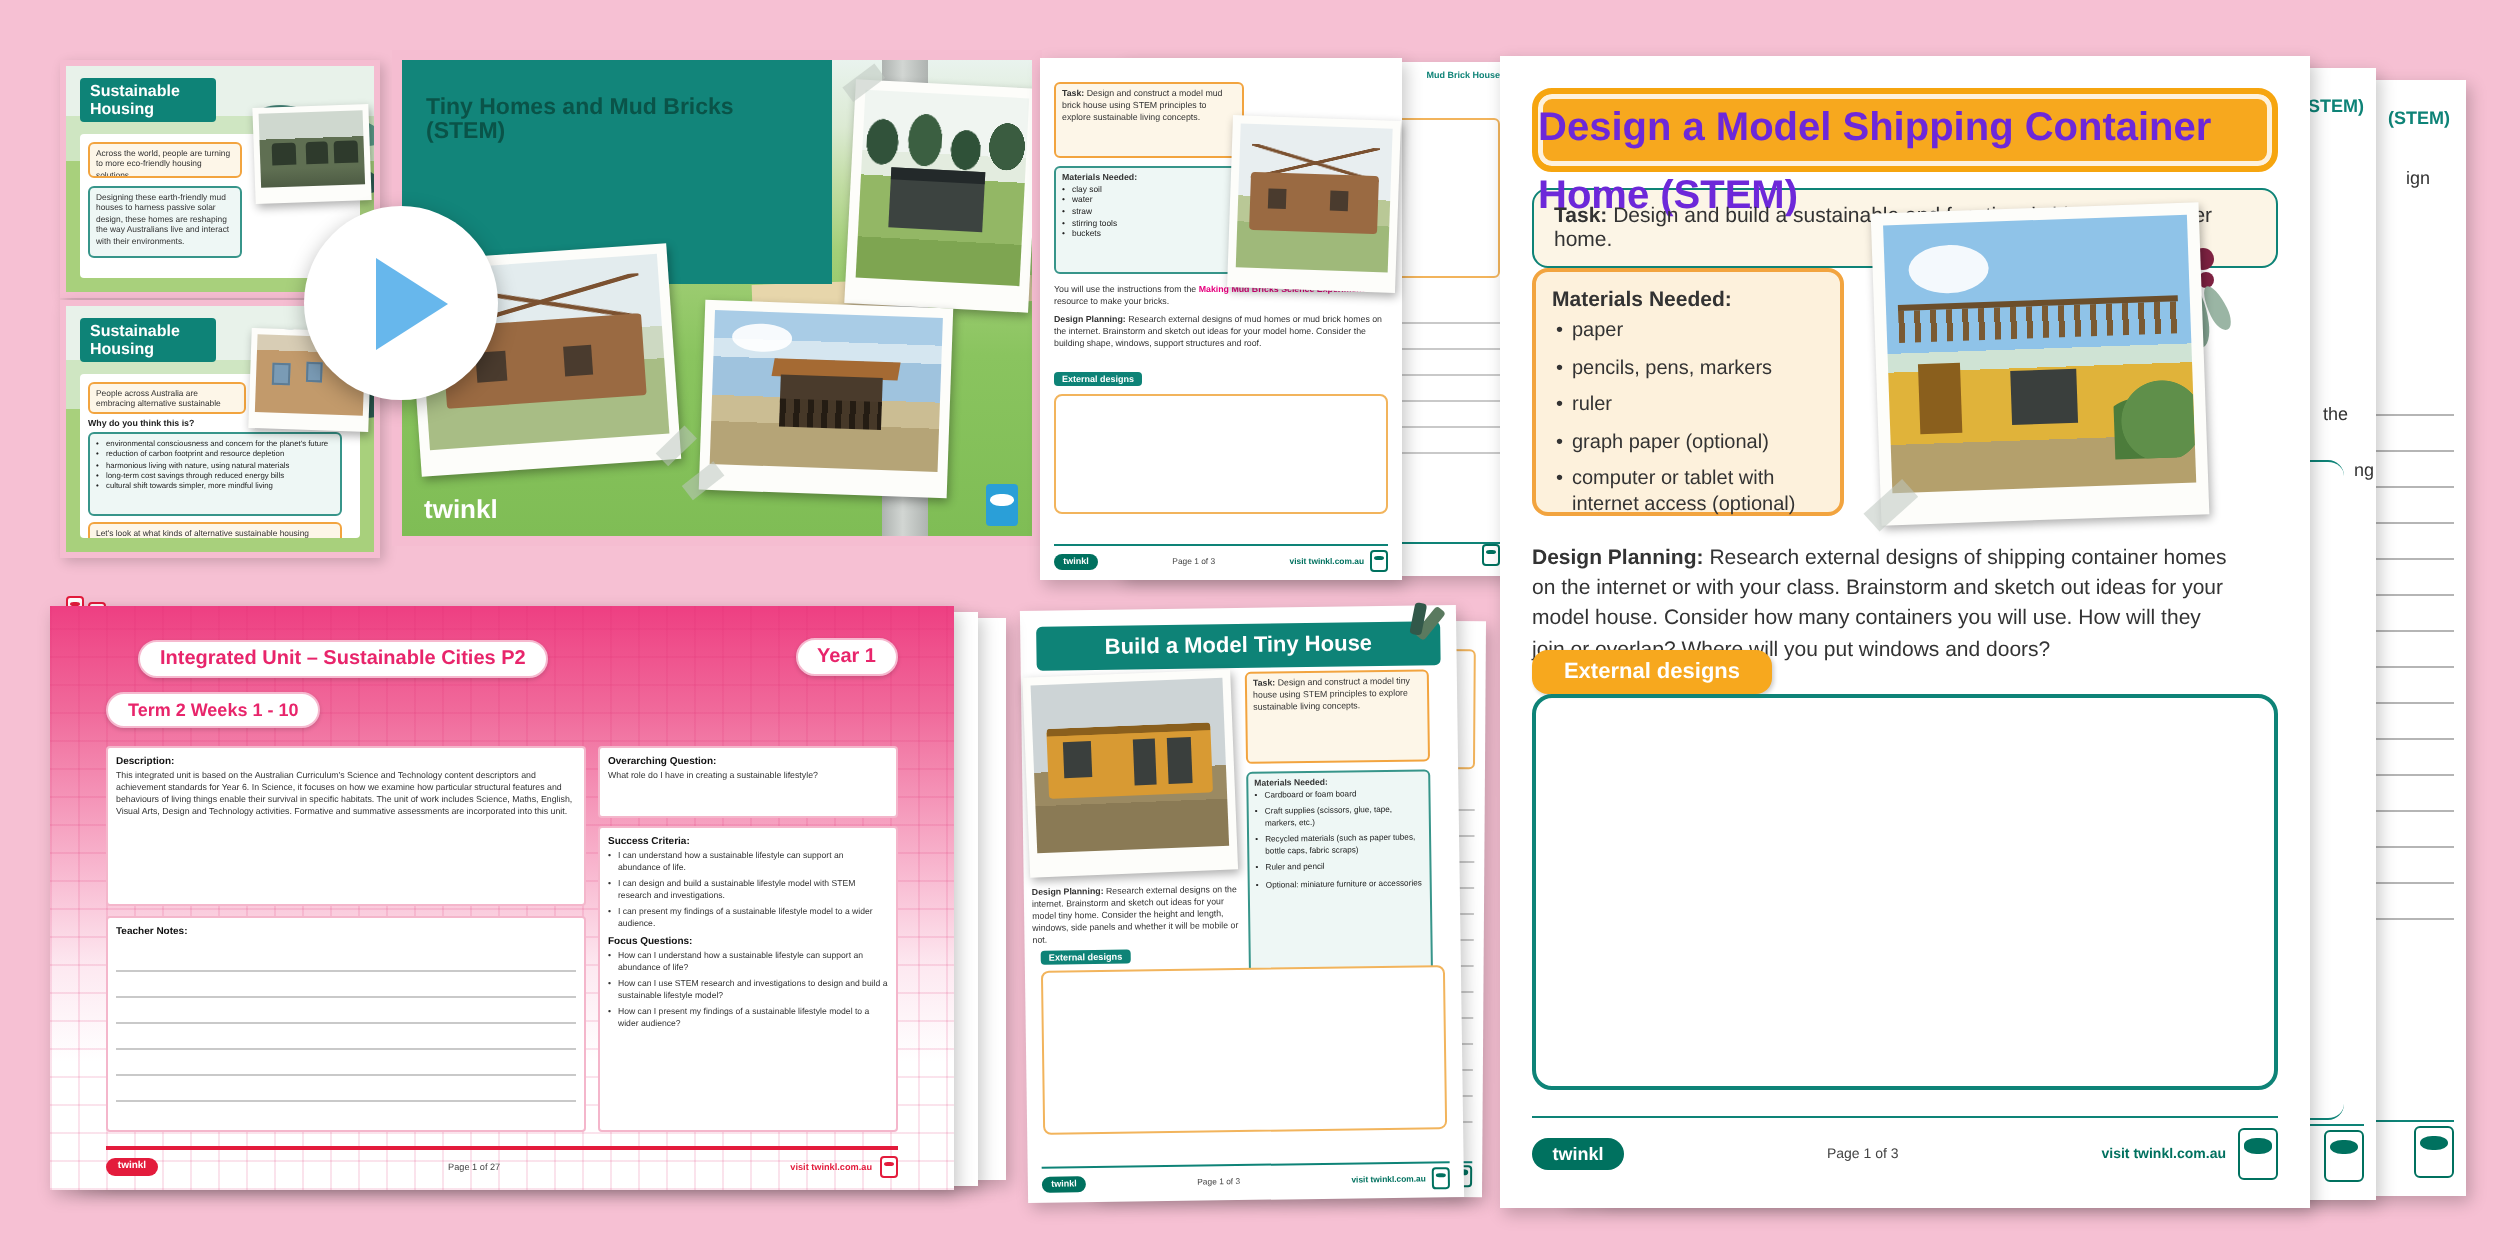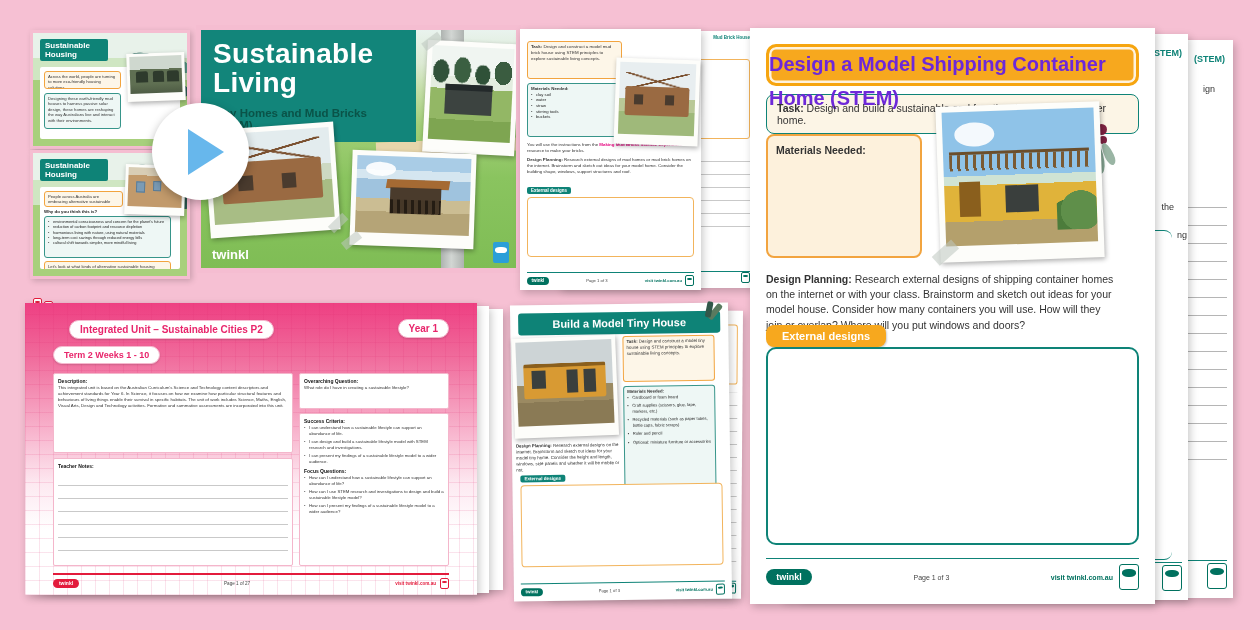--- a/index.html
+++ b/index.html
@@ -205,21 +205,20 @@
   <div id="road"></div>
   <div id="path"></div>
   <div id="ph-cabin" class="polaroid">
     <div class="photo">
         <div class="trees"></div>
         <div class="cabin"></div>
       </div>
     <div class="tape" style="left:-6px;top:-3px"></div>
   </div>
   <div id="teal-block">
-    <div id="slide-title">Sustainable Living</div>
     <div id="slide-subtitle">Tiny Homes and Mud Bricks (STEM)</div>
   </div>
   <div id="ph-mud" class="polaroid">
     <div class="photo">
       <div class="mud-roof"></div>
       <div class="mud-house"></div>
       <div class="win" style="left:22%;top:48%;width:12%;height:16%"></div>
       <div class="win" style="left:58%;top:48%;width:12%;height:16%"></div>
     </div>
     <div class="tape" style="right:-8px;bottom:2px"></div>
@@ -421,20 +420,27 @@
   <div class="flower">
     <div class="petal" style="left:14px;top:0;width:11px;height:11px"></div>
     <div class="petal" style="left:6px;top:9px;width:9px;height:9px"></div>
     <div class="petal" style="left:17px;top:12px;width:8px;height:8px"></div>
     <div class="leafg" style="left:0;top:18px;width:10px;height:26px;transform:rotate(18deg)"></div>
     <div class="leafg" style="left:12px;top:20px;width:10px;height:30px;transform:rotate(-8deg);background:#86a794"></div>
     <div class="leafg" style="left:22px;top:18px;width:9px;height:24px;transform:rotate(-26deg)"></div>
   </div>
   <div id="cont-mat">
     <div class="t">Materials Needed:</div>
+    <ul class="ul-c">
+      <li><span>paper</span></li>
+      <li><span>pencils, pens, markers</span></li>
+      <li><span>ruler</span></li>
+      <li><span>graph paper (optional)</span></li>
+      <li><span>computer or tablet with internet access (optional)</span></li>
+    </ul>
   </div>
   <div id="ph-cont" class="polaroid">
     <div class="photo">
       <div class="cloud"></div>
       <div class="pergola"></div>
       <div class="win" style="left:10%;top:52%;width:14%;height:26%;background:#8a5f1d"></div>
       <div class="win" style="left:40%;top:56%;width:22%;height:20%;background:#3a3f3d"></div>
       <div class="foliage"></div>
     </div>
     <div class="tape" style="left:-8px;bottom:4px;width:26px;height:12px"></div>

